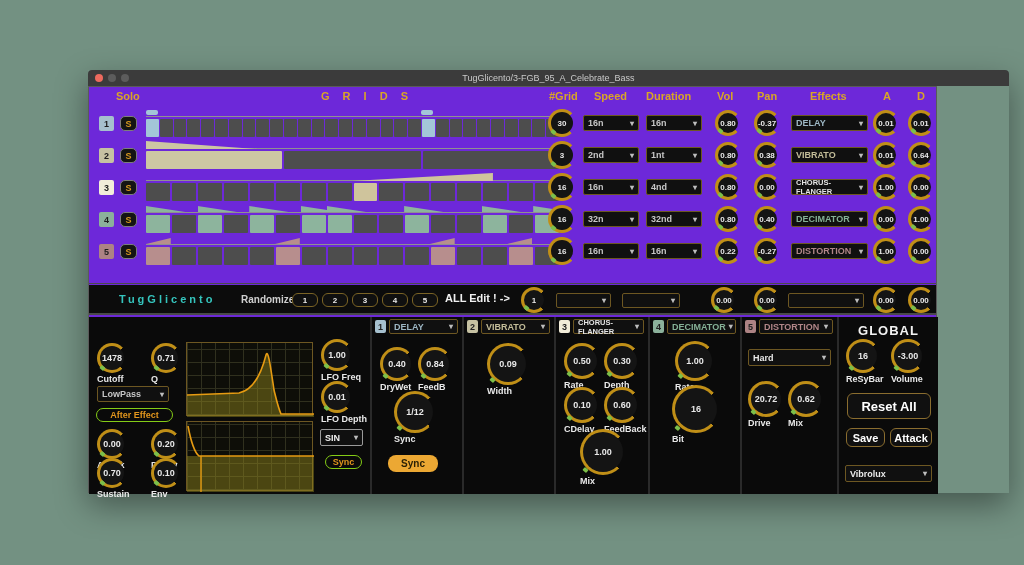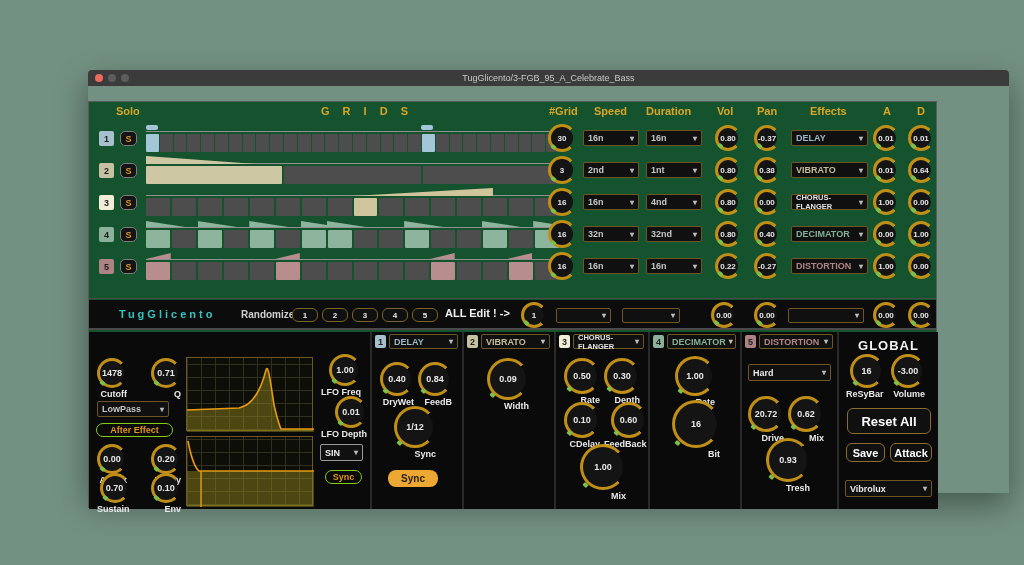--- a/index.html
+++ b/index.html
@@ -3,36 +3,36 @@
 <meta charset="utf-8">
 <style>
   * { margin:0; padding:0; box-sizing:border-box; }
   body { font-family:"Liberation Sans",sans-serif; }
   .stage { position:relative; width:1024px; height:565px; background:#739182; overflow:hidden; }
   .window { position:absolute; left:88px; top:70px; width:921px; height:423px; box-shadow:0 12px 30px rgba(0,0,0,.4); }
   .titlebar { position:absolute; left:0; top:0; width:100%; height:16px; background:#3b3b3b; border-radius:4px 4px 0 0; display:flex; align-items:center; justify-content:center; }
   .lights { position:absolute; left:7px; top:4px; display:flex; gap:5px; }
   .light { width:8px; height:8px; border-radius:50%; }
   .title { font-size:9px; color:#c9c9c9; }
-  .content { position:absolute; left:0; top:16px; width:849px; height:407px; background:#14532d; border:1px solid #5a5a5a;margin-top:15px; }
+  .content { position:absolute; left:0; top:16px; width:849px; height:407px; background:#6d28d9; border:1px solid #5a5a5a; }
 
   .ghead { position:absolute; left:0; top:0; width:100%; height:19px; }
   .hlab { position:absolute; top:3px; font-size:11px; font-weight:bold; color:#d9a527; white-space:nowrap; }
 
   .tracks { position:absolute; left:0; top:19px; width:100%; height:178px; border-bottom:1px solid #4a4a4a; }
   .trow { position:absolute; left:0; width:100%; height:30px; }
   .chip { position:absolute; left:10px; top:8px; width:15px; height:15px; border-radius:2px; font-size:9px; font-weight:bold; color:#1c1c1c; display:flex; align-items:center; justify-content:center; }
   .sbtn { position:absolute; left:31px; top:8px; width:17px; height:15px; border:1px solid #7d7d7d; border-radius:5px; color:#d8991f; font-size:9px; font-weight:bold; display:flex; align-items:center; justify-content:center; background:#141414; }
   .lane { position:absolute; left:57px; top:0; width:413px; height:30px; }
   .ramps { position:absolute; left:0; top:0; width:100%; height:9px; border-bottom:1px solid #909090; }
   .ramp { position:absolute; }
   .cells { position:absolute; left:0; top:11px; width:100%; height:18px; display:grid; }
   .cell { background:#4d4d4d; border-radius:1px; }
 
-  .kwrap { position:absolute; display:flex; flex-direction:column; align-items:flex-end; }
+  .kwrap { position:absolute; display:flex; flex-direction:column; align-items:flex-start; }
   .kring { border-radius:50%; background:conic-gradient(from 135deg,#c08f17 0deg 272deg,rgba(0,0,0,0) 272deg 360deg); display:flex; align-items:center; justify-content:center; position:relative; }
   .kin { border-radius:50%; background:#141414; display:flex; align-items:center; justify-content:center; color:#e8e8e8; font-weight:bold; }
   .ktick { position:absolute; width:5px; height:4px; background:#7cbf4a; border-radius:1px; left:3px; bottom:3px; transform:rotate(40deg); }
   .klab { font-size:9px; font-weight:bold; color:#e9e9e9; margin-top:1px; white-space:nowrap; }
 
   .sel { position:absolute; background:#101010; border:1px solid #6d5722; border-radius:2px; display:flex; align-items:center; justify-content:space-between; padding:0 4px; color:#c6c6c6; font-size:9px; font-weight:bold; }
   .sel .c { color:#bdbdbd; font-size:8px; margin-left:3px; }
 
   .editbar { position:absolute; left:0; top:198px; width:100%; height:30px; background:#0c0c0c; border-bottom:2px solid #4a4a4a; }
   .brand { position:absolute; left:30px; top:8px; color:#35c4bd; font-size:11px; font-weight:bold; letter-spacing:3px; }
@@ -710,27 +710,20 @@
                 </div>
                 <div class="klab">Drive</div>
               </div>
               <div class="kwrap" style="left: 46px; top: 64px;">
                 <div class="kring" style="height: 36px; width: 36px;">
                   <div class="kin" style="height: 30px; width: 30px; font-size: 9px;">0.62</div>
                   <div class="ktick"></div>
                 </div>
                 <div class="klab">Mix</div>
               </div>
-              <div class="kwrap" style="left: 24px; top: 106px;">
-                <div class="kring" style="height: 44px; width: 44px;">
-                  <div class="kin" style="height: 38px; width: 38px; font-size: 9px;">0.93</div>
-                  <div class="ktick"></div>
-                </div>
-                <div class="klab">Tresh</div>
-              </div>
             </div>
           </div>
 
         <div class="bpanel" style="left:750px;width:99px">
           <div class="gtitle">GLOBAL</div>
           <div class="kwrap" style="left: 7px; top: 22px;">
               <div class="kring" style="height: 34px; width: 34px;">
                 <div class="kin" style="height: 28px; width: 28px; font-size: 9px;">16</div>
                 <div class="ktick"></div>
               </div>

